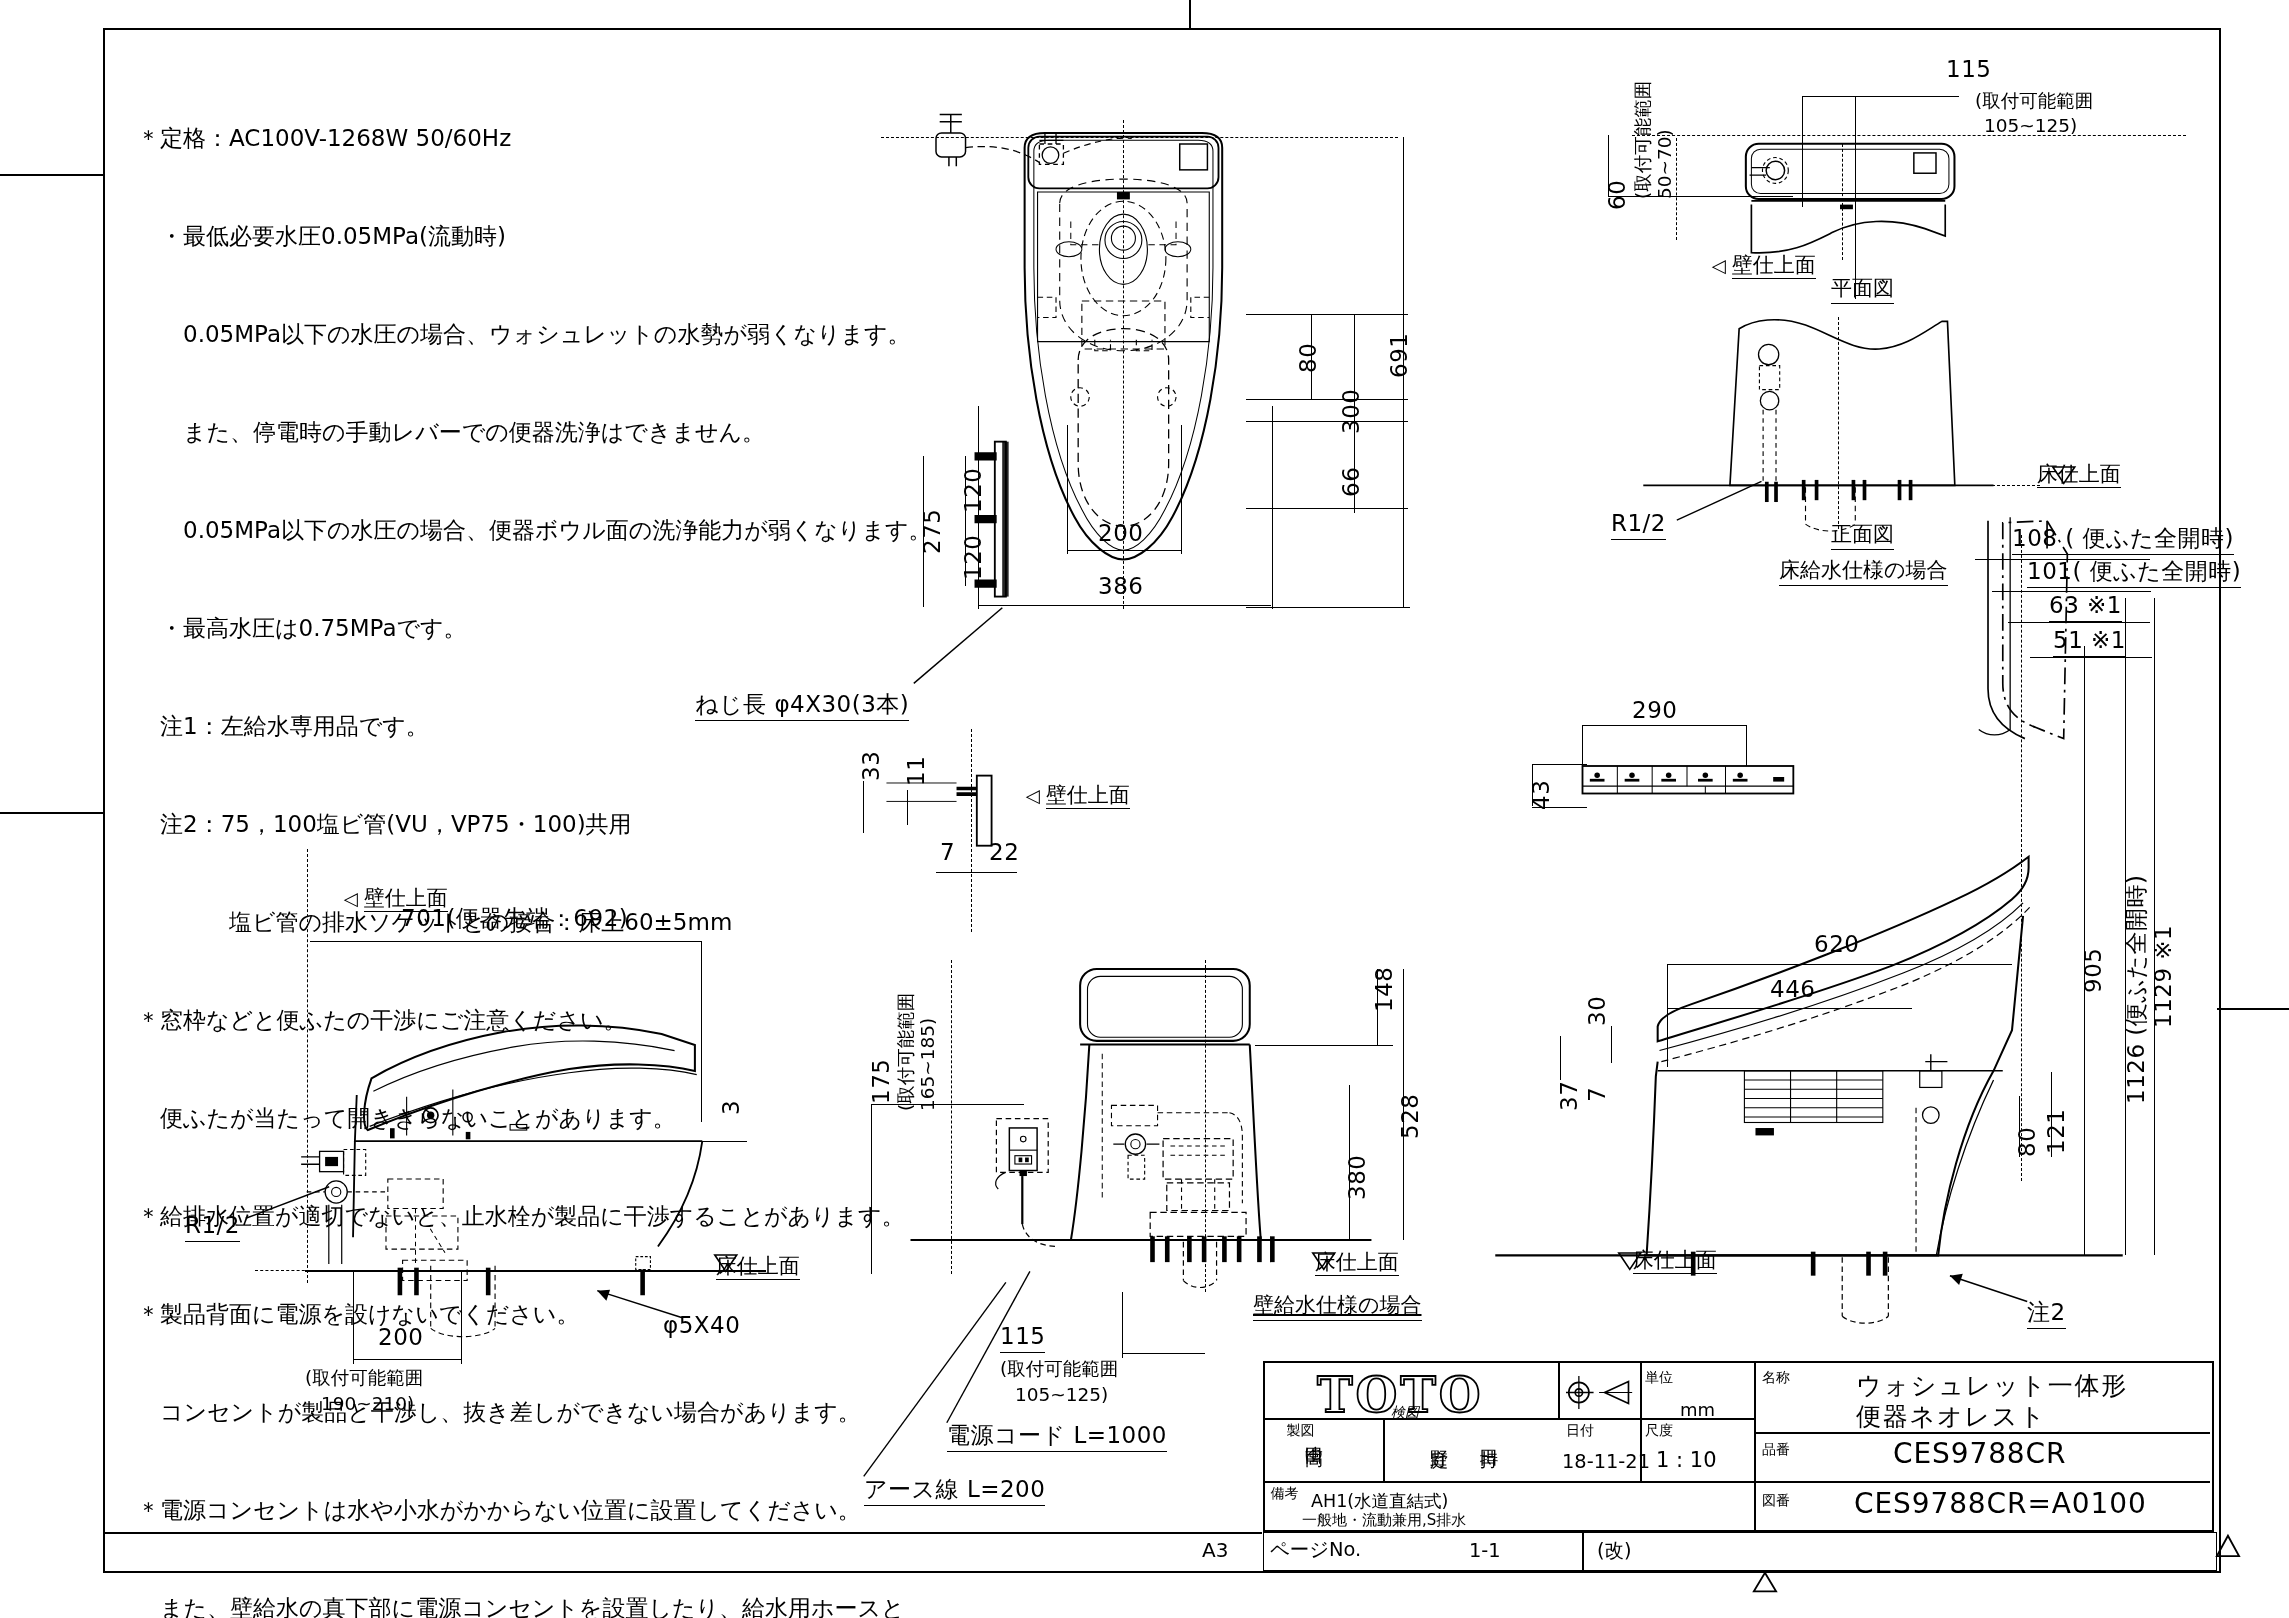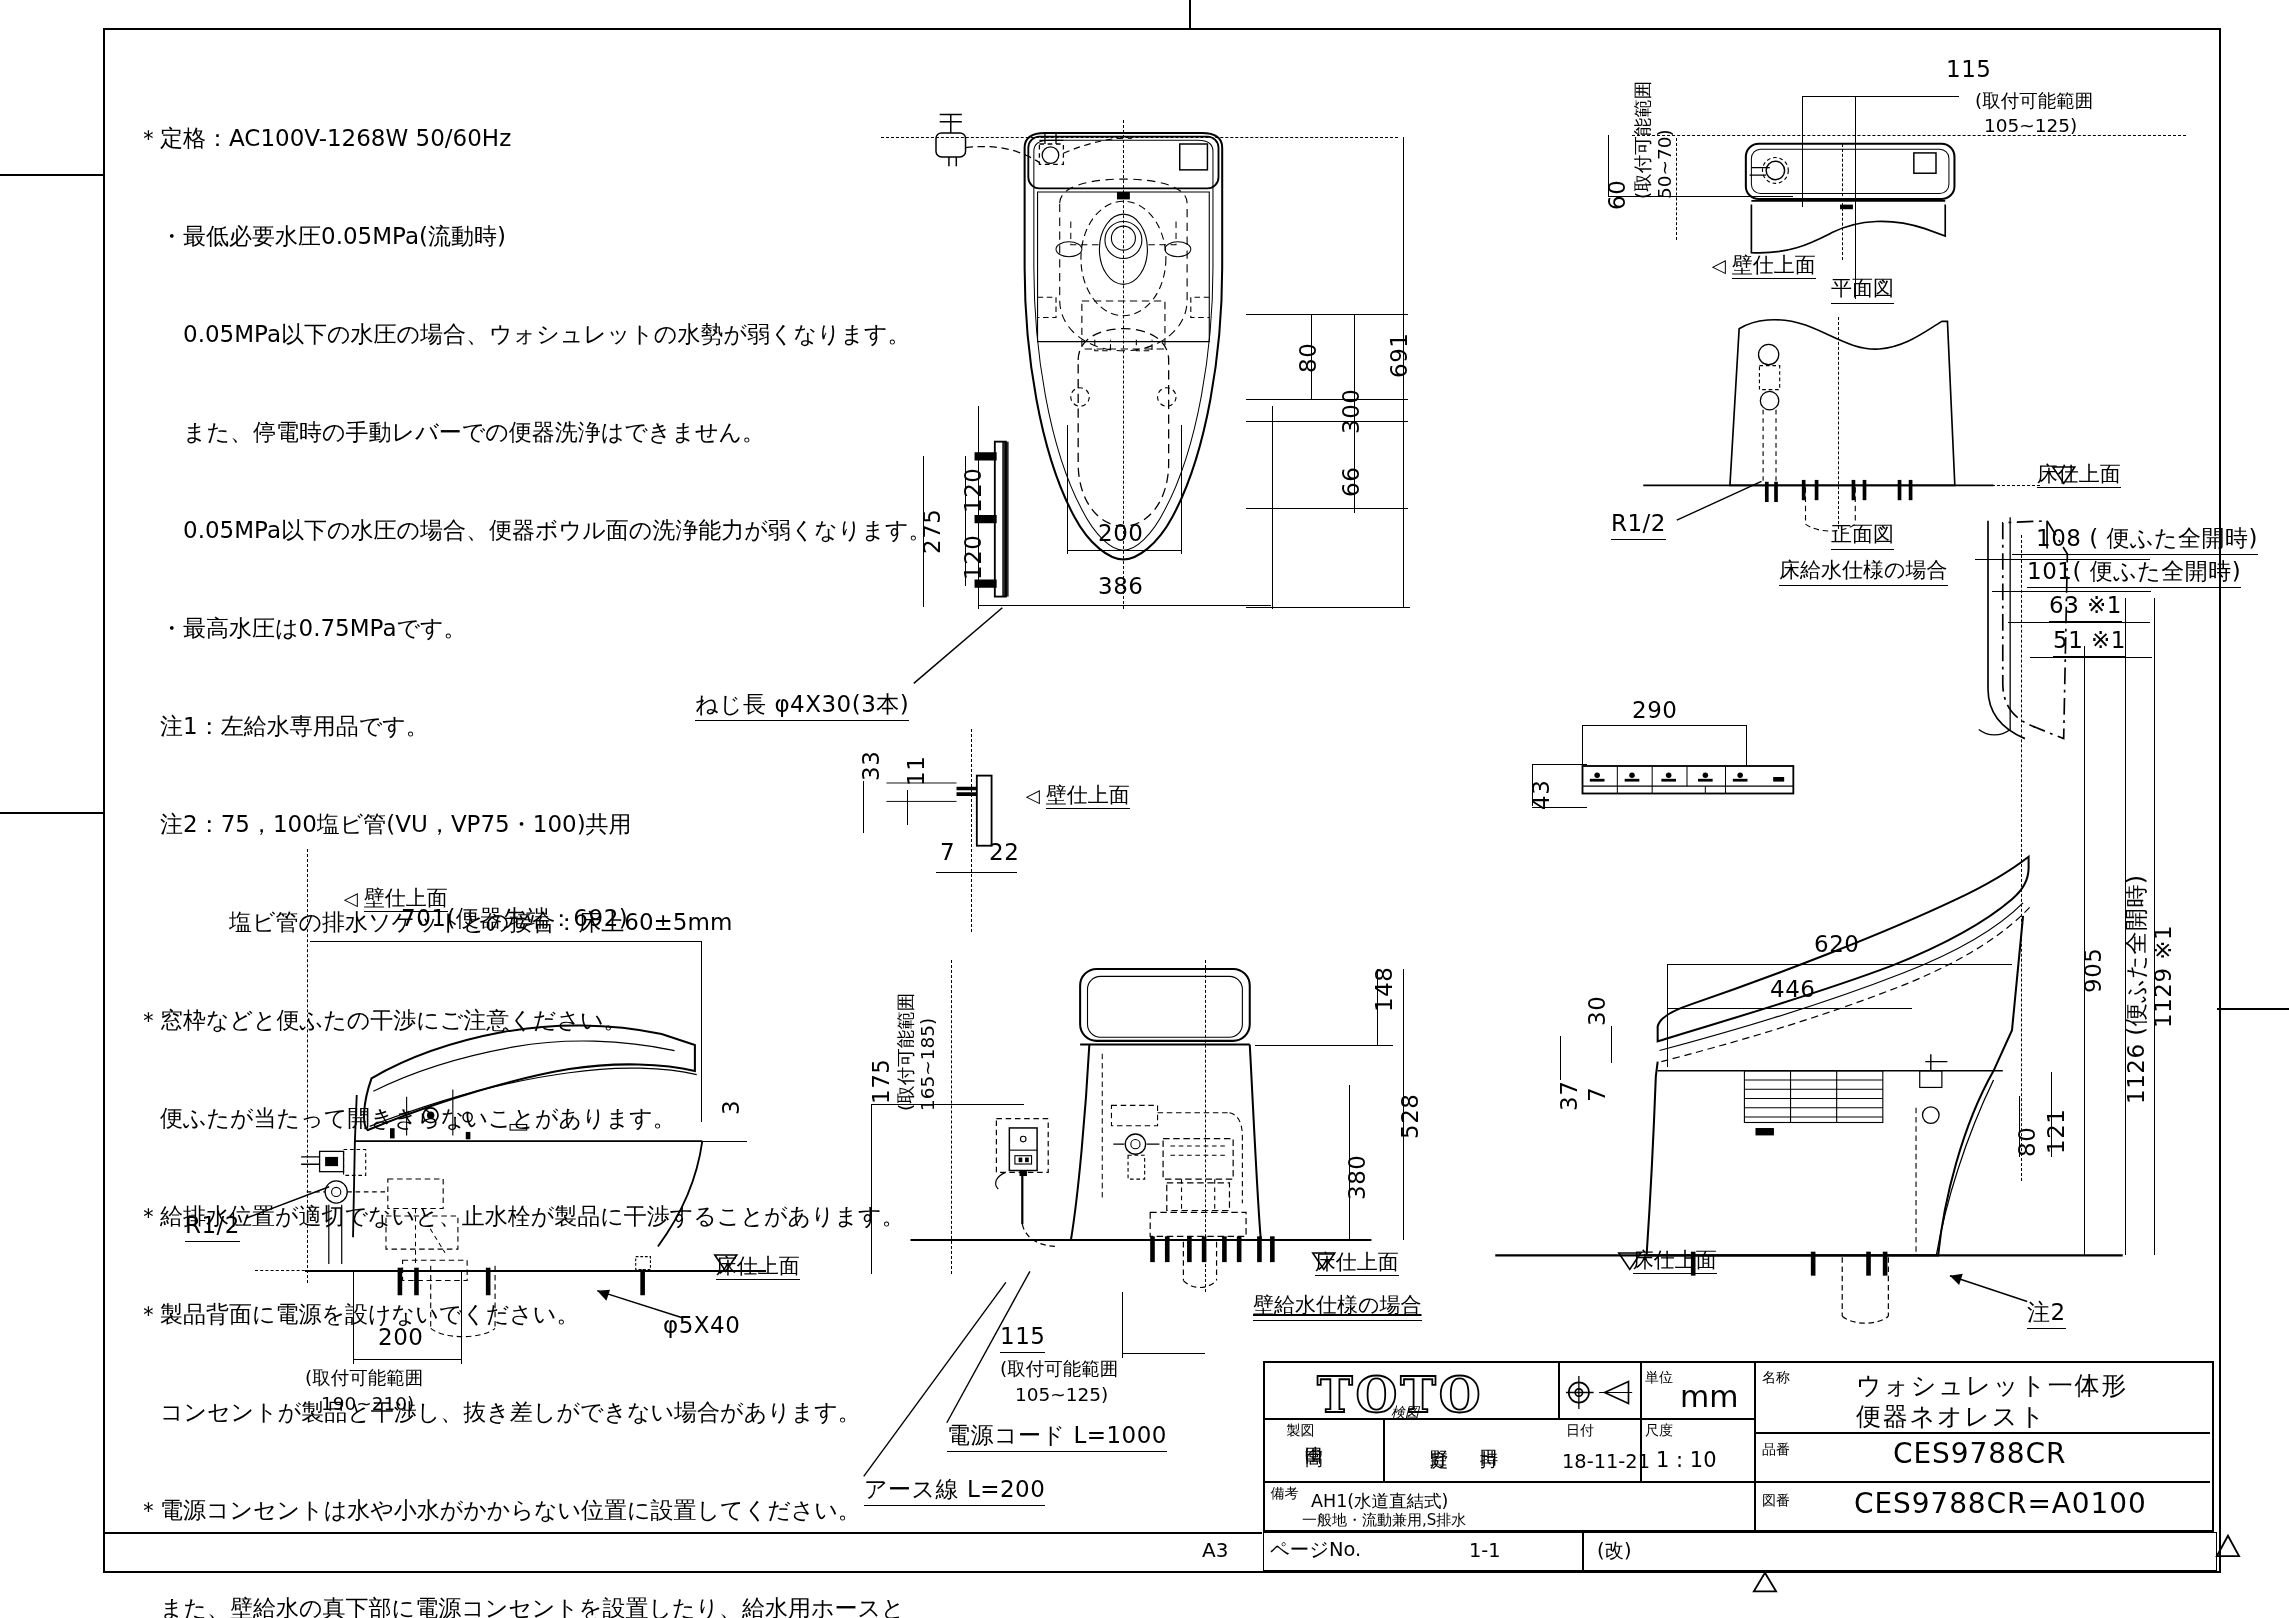--- a/index.html
+++ b/index.html
@@ -350,21 +350,21 @@
     <path d="M256,866 C268,876 294,876 306,866" fill="none" stroke="#000" stroke-width="1.3" stroke-dasharray="6 4"></path>
 
     <path d="M336,640 L336,800" stroke="#000" stroke-width="1.2" stroke-dasharray="6 4"></path>
     <circle cx="352" cy="648" r="9" fill="none" stroke="#000" stroke-width="1.4"></circle>
     <rect x="340" y="600" width="24" height="18" fill="none" stroke="#000" stroke-width="1.3"></rect>
     <path d="M346,590 L370,590 M352,582 L352,600" stroke="#000" stroke-width="1.5"></path>
   </svg>
 
   <div class="chainv" style="left:2021px;top:535px;height:646px;"></div>
   <div class="ln h" style="left:1975px;top:559px;width:175px;"></div>
-  <div class="txt dim ul" style="left:2012px;top:524px;padding-left:24px;">108 ( 便ふた全開時)</div>
+  <div class="txt dim ul" style="left:2012px;top:524px;">108 ( 便ふた全開時)</div>
   <div class="ln h" style="left:1992px;top:591px;width:159px;"></div>
   <div class="txt dim ul" style="left:2027px;top:557px;">101( 便ふた全開時)</div>
   <div class="ln h" style="left:2008px;top:622px;width:142px;"></div>
   <div class="txt dim ul" style="left:2049px;top:591px;">63 ※1</div>
   <div class="ln h" style="left:2030px;top:657px;width:122px;"></div>
   <div class="txt dim ul" style="left:2053px;top:626px;">51 ※1</div>
 
   <div class="ln v" style="left:2084px;top:646px;height:609px;"></div>
   <div class="ln v" style="left:2125px;top:598px;height:657px;"></div>
   <div class="ln v" style="left:2154px;top:598px;height:657px;"></div>
@@ -590,21 +590,21 @@
 
     <svg style="left:301px;top:9.2px;width:68px;height:41px;" viewBox="0 0 74 44" width="68" height="41">
       <circle cx="14" cy="22" r="11" fill="none" stroke="#000" stroke-width="1.8"></circle>
       <circle cx="14" cy="22" r="4" fill="none" stroke="#000" stroke-width="1.8"></circle>
       <path d="M14,4 L14,40 M0,22 L30,22" stroke="#000" stroke-width="1.4"></path>
       <path d="M42,22 L68,10 L68,34 Z" fill="none" stroke="#000" stroke-width="1.8"></path>
       <path d="M36,22 L72,22" stroke="#000" stroke-width="1.2"></path>
     </svg>
 
     <div class="tb-tag" style="left:380px;top:5.5px;">単位</div>
-    <div class="tb-val" style="left:415px;top:16px;font-size:30px;">mm</div>
+    <div class="tb-val" style="left:415px;top:36px;font-size:18px;">mm</div>
 
     <div class="tb-tag" style="left:5.5px;top:59px;margin-left:16px;">製図</div>
     <div class="tb-val" style="left:39px;top:70px;font-size:18.5px;writing-mode:vertical-rl;line-height:1;">高田ゆ</div>
 
     <div class="tb-tag" style="left:126px;top:41px;font-style:italic;">検図</div>
     <div class="tb-val" style="left:164px;top:72px;font-size:18.5px;writing-mode:vertical-rl;line-height:1;">庭野</div>
     <div class="tb-val" style="left:214px;top:72px;font-size:18.5px;writing-mode:vertical-rl;line-height:1;">持田</div>
 
     <div class="tb-tag" style="left:301px;top:59px;">日付</div>
     <div class="tb-val" style="left:297px;top:87px;font-size:19.4px;">18-11-21</div>

